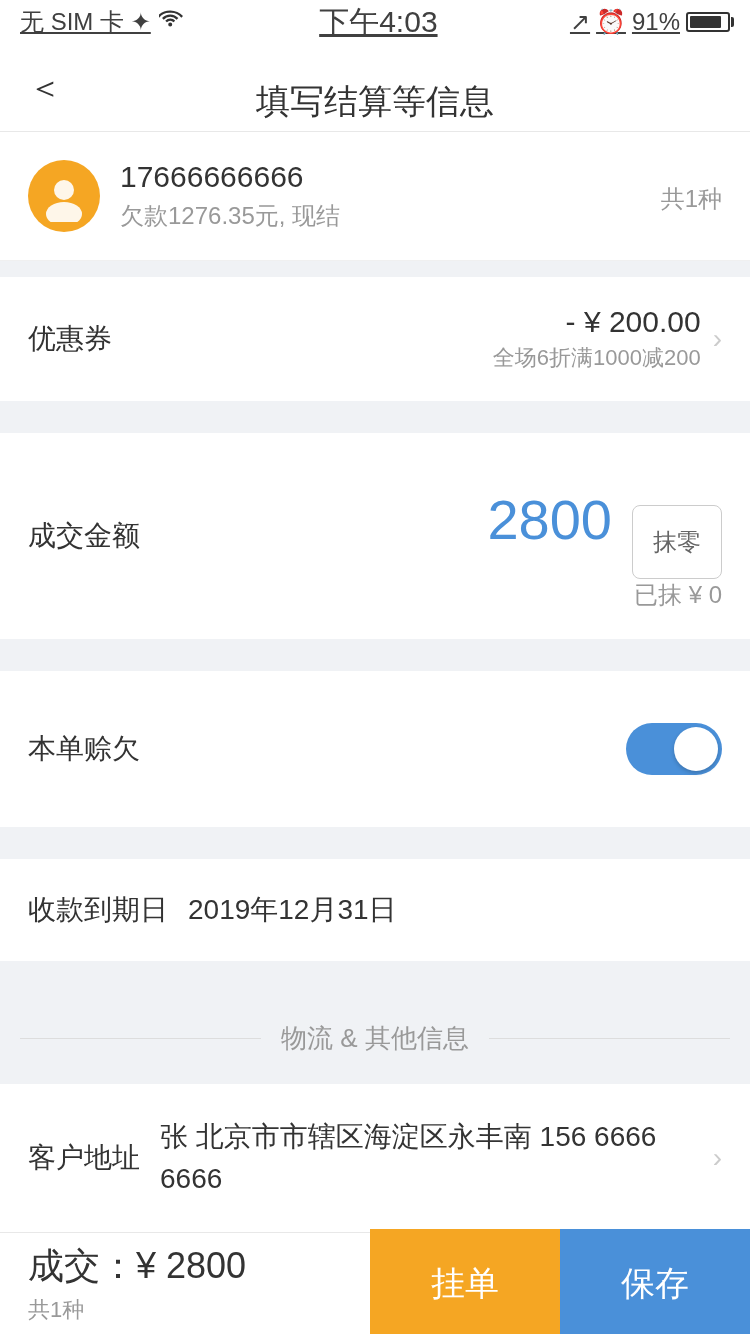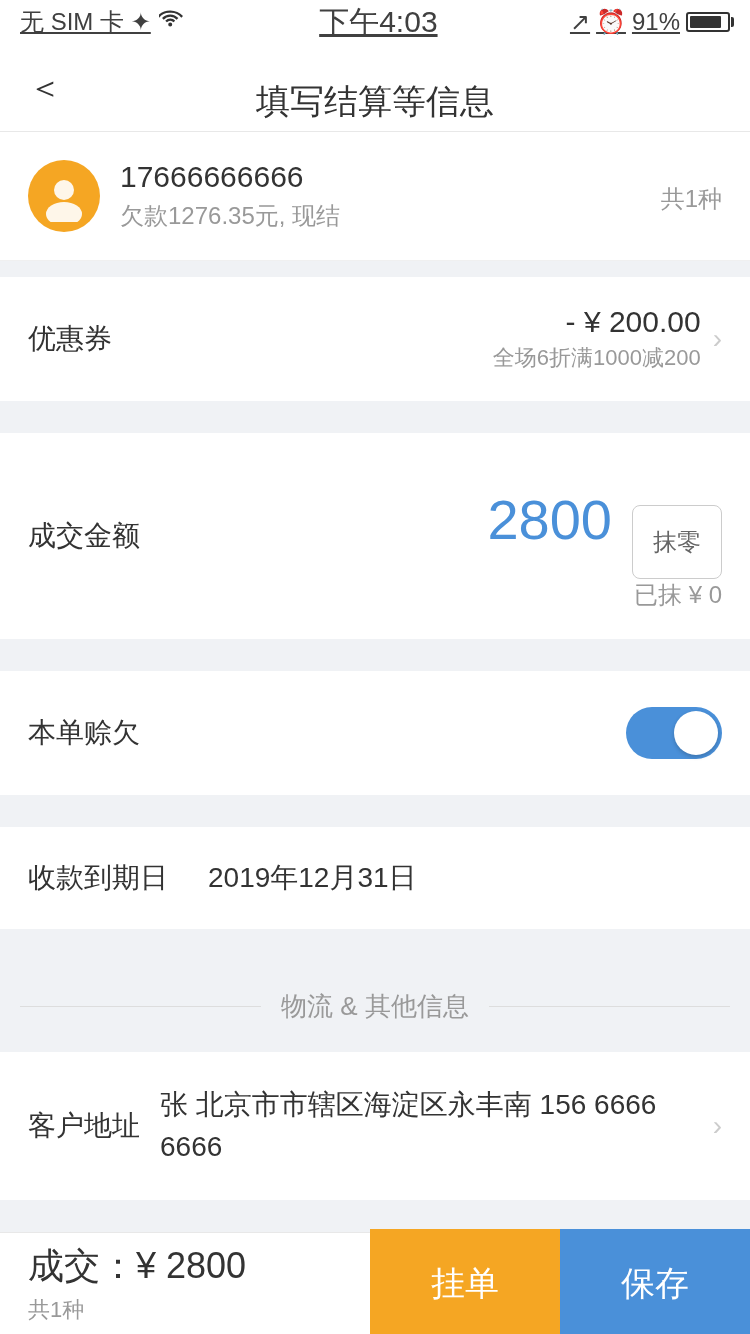--- a/index.html
+++ b/index.html
@@ -187,32 +187,31 @@
       gap: 20px;
     }
     .chong-amount-area { text-align: right; }
     .chong-amount { font-size: 28px; color: #333; }
     .chong-sub { font-size: 22px; color: #999; }
 
     
     .sheqian-row {
       display: flex;
       align-items: center;
-      padding: 36px 28px;
+      padding: 52px 28px;
       background: #fff;
     }
     .sheqian-label { font-size: 28px; color: #333; flex: 1; }
 
     
     .duedate-row {
       display: flex;
       align-items: center;
       padding: 32px 28px;
       background: #fff;
-      gap: 20px;
     }
     .duedate-label { font-size: 28px; color: #333; }
     .duedate-value { font-size: 28px; color: #333; margin-left: 20px; }
 
     
     .section-header {
       display: flex;
       align-items: center;
       padding: 28px 0;
       background: #f0f2f5;

